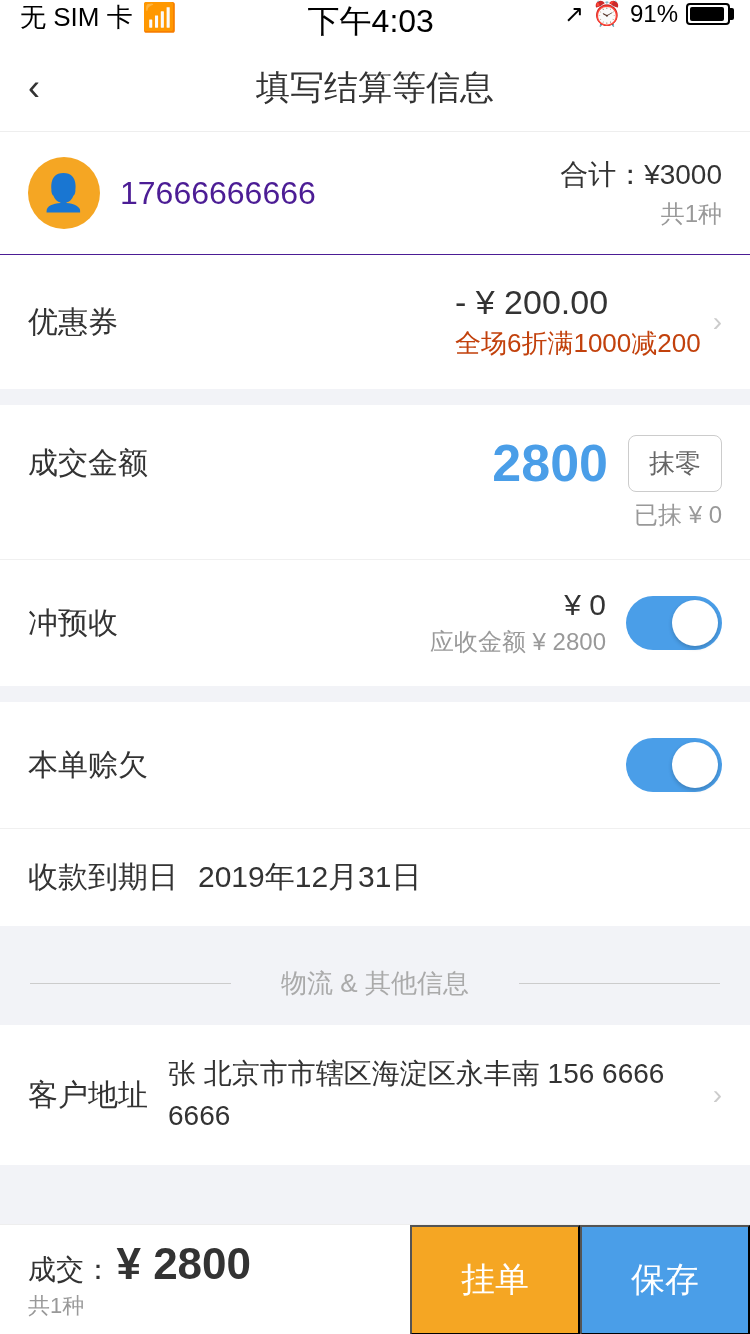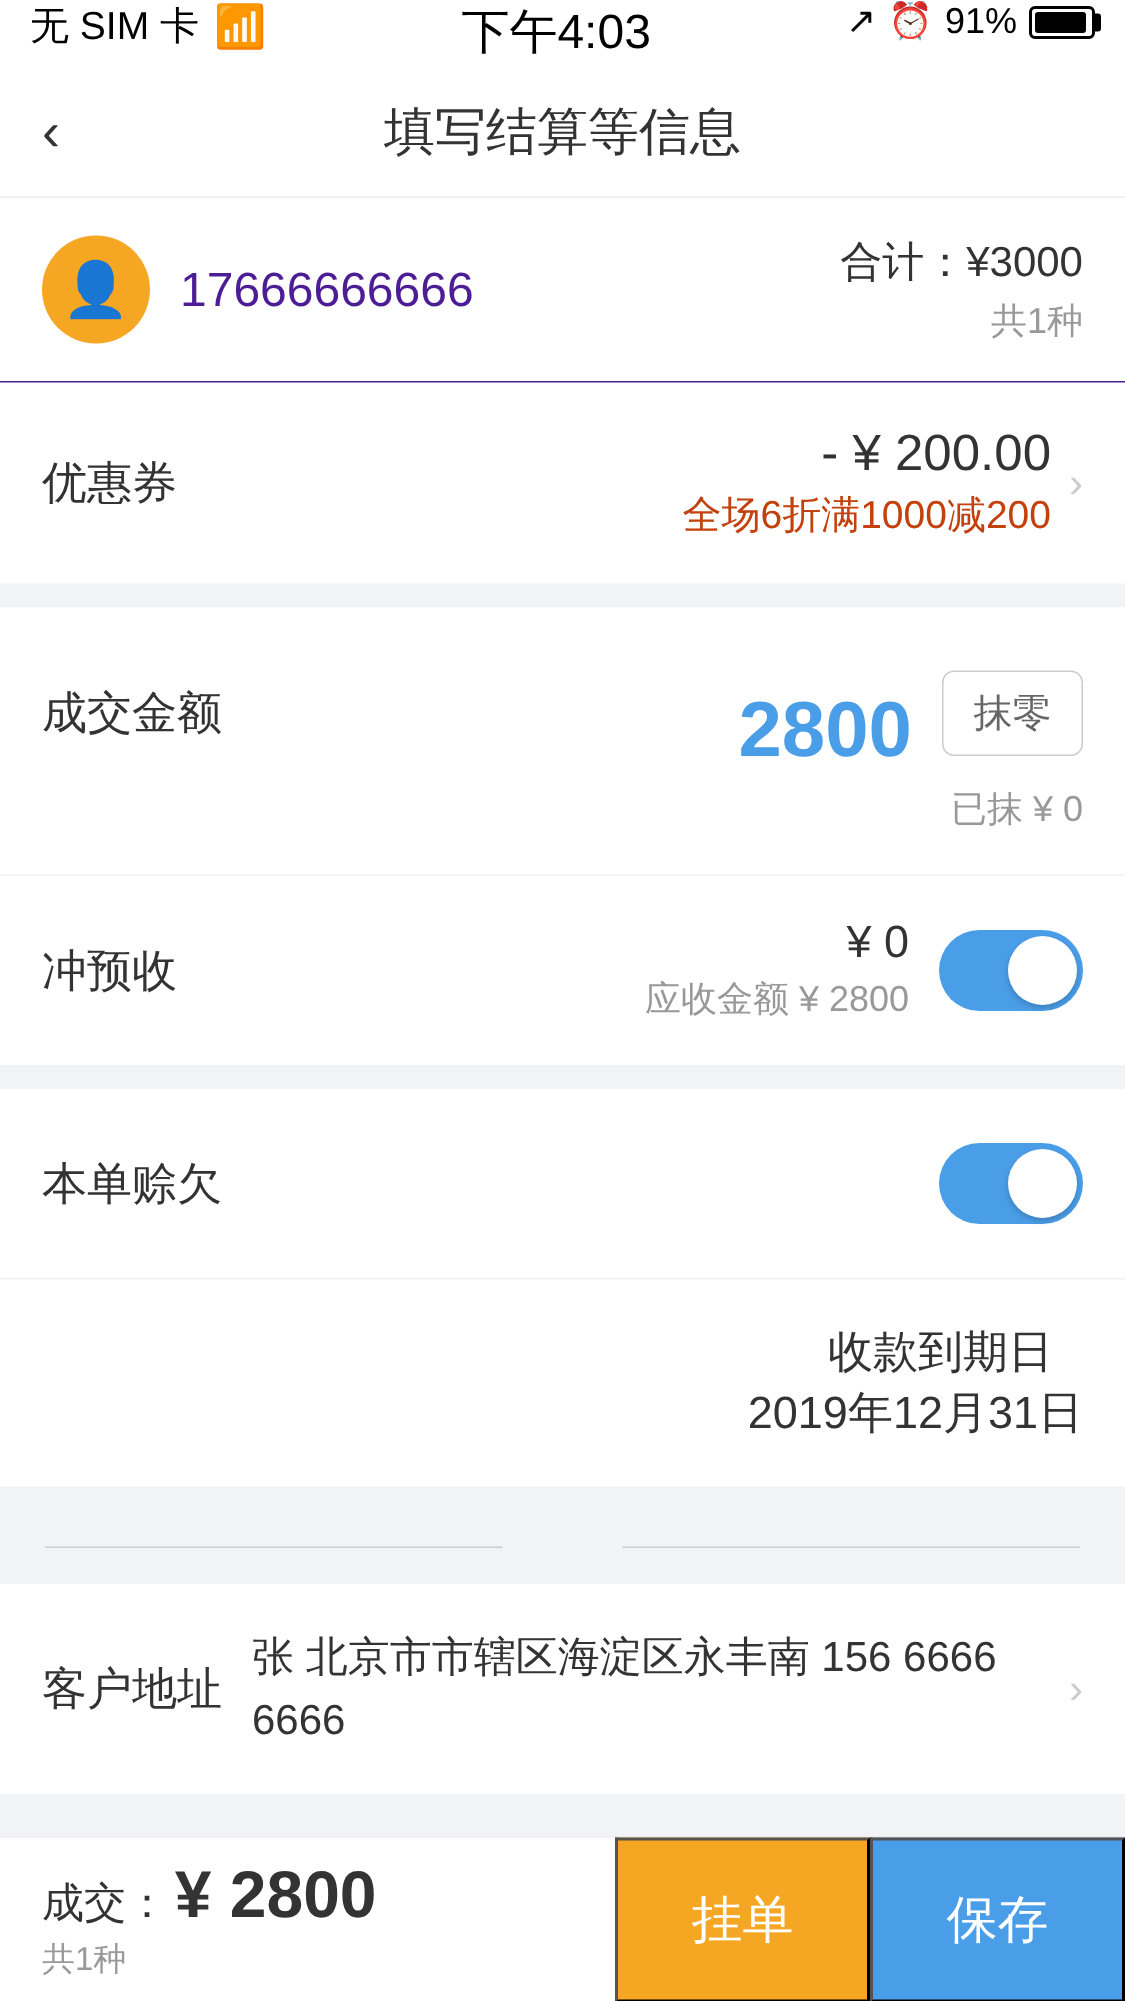--- a/index.html
+++ b/index.html
@@ -166,21 +166,20 @@
     .coupon-label {
       font-size: 30px;
       color: #333;
     }
     .coupon-right {
       display: flex;
       align-items: center;
       gap: 12px;
     }
     .coupon-discount {
-      text-align: right;
     }
     .coupon-amount {
       font-size: 34px;
       color: #333;
       font-weight: 500;
     }
     .coupon-desc {
       font-size: 26px;
       color: #c2410c;
       margin-top: 4px;
@@ -206,21 +205,20 @@
     }
     .amount-right {
       display: flex;
       align-items: center;
       gap: 20px;
     }
     .amount-value {
       font-size: 52px;
       font-weight: 600;
       color: #4a9ee8;
-      margin-top: 24px;
     }
     .round-btn {
       border: 1.5px solid #ccc;
       border-radius: 8px;
       padding: 10px 20px;
       font-size: 26px;
       color: #666;
       background: #fff;
       cursor: pointer;
     }
@@ -295,23 +293,22 @@
     .debt-label {
       font-size: 30px;
       color: #333;
     }
 
     
     .due-row {
       background: #fff;
       padding: 28px 28px;
       display: flex;
-      align-items: flex-end;
+      align-items: flex-start;
       border-top: 1px solid #f0f0f0;
-      flex-direction: column;
     }
     .due-label {
       font-size: 30px;
       color: #333;
       margin-right: 20px;
     }
     .due-value {
       font-size: 30px;
       color: #333;
     }
@@ -505,20 +502,21 @@
   <div class="due-row">
     <span class="due-label">收款到期日</span>
     <span class="due-value">2019年12月31日</span>
   </div>
 </div>
 
 <div class="section-divider"></div>
 
 <div class="logistics-section">
   <div class="logistics-line"></div>
+  <span class="logistics-title">物流 &amp; 其他信息</span>
   <div class="logistics-line"></div>
 </div>
 
 <div class="card">
   <div class="address-row">
     <span class="address-label">客户地址</span>
     <span class="address-value">张 北京市市辖区海淀区永丰南 156 6666 6666</span>
     <span class="chevron-icon">›</span>
   </div>
 </div>

